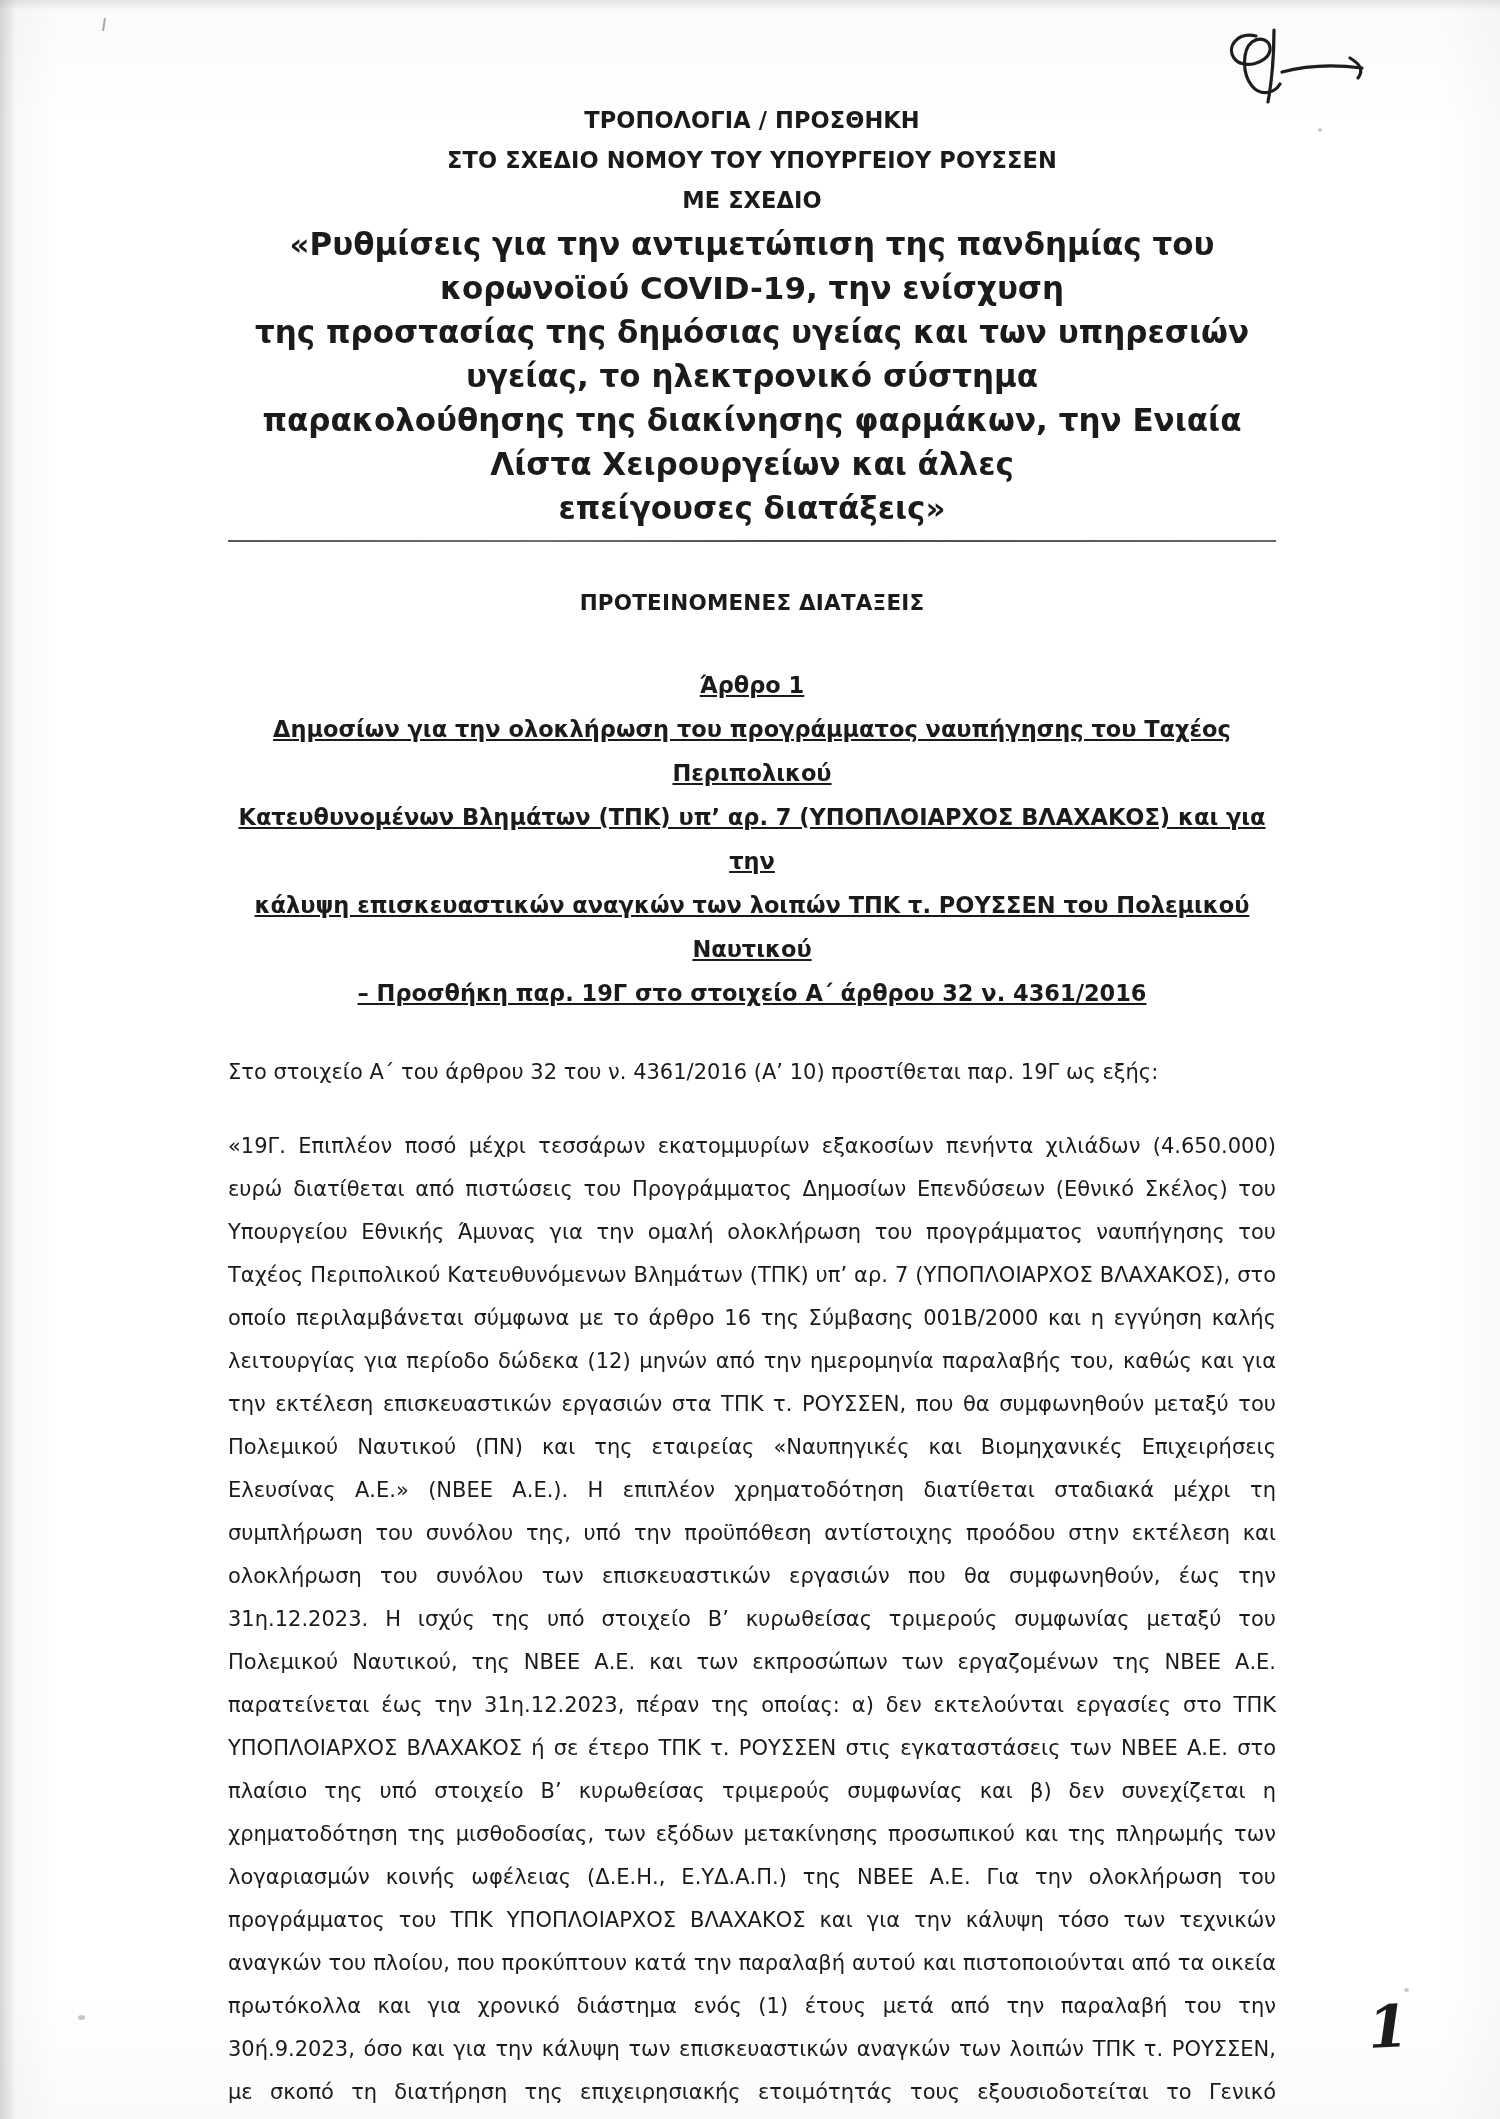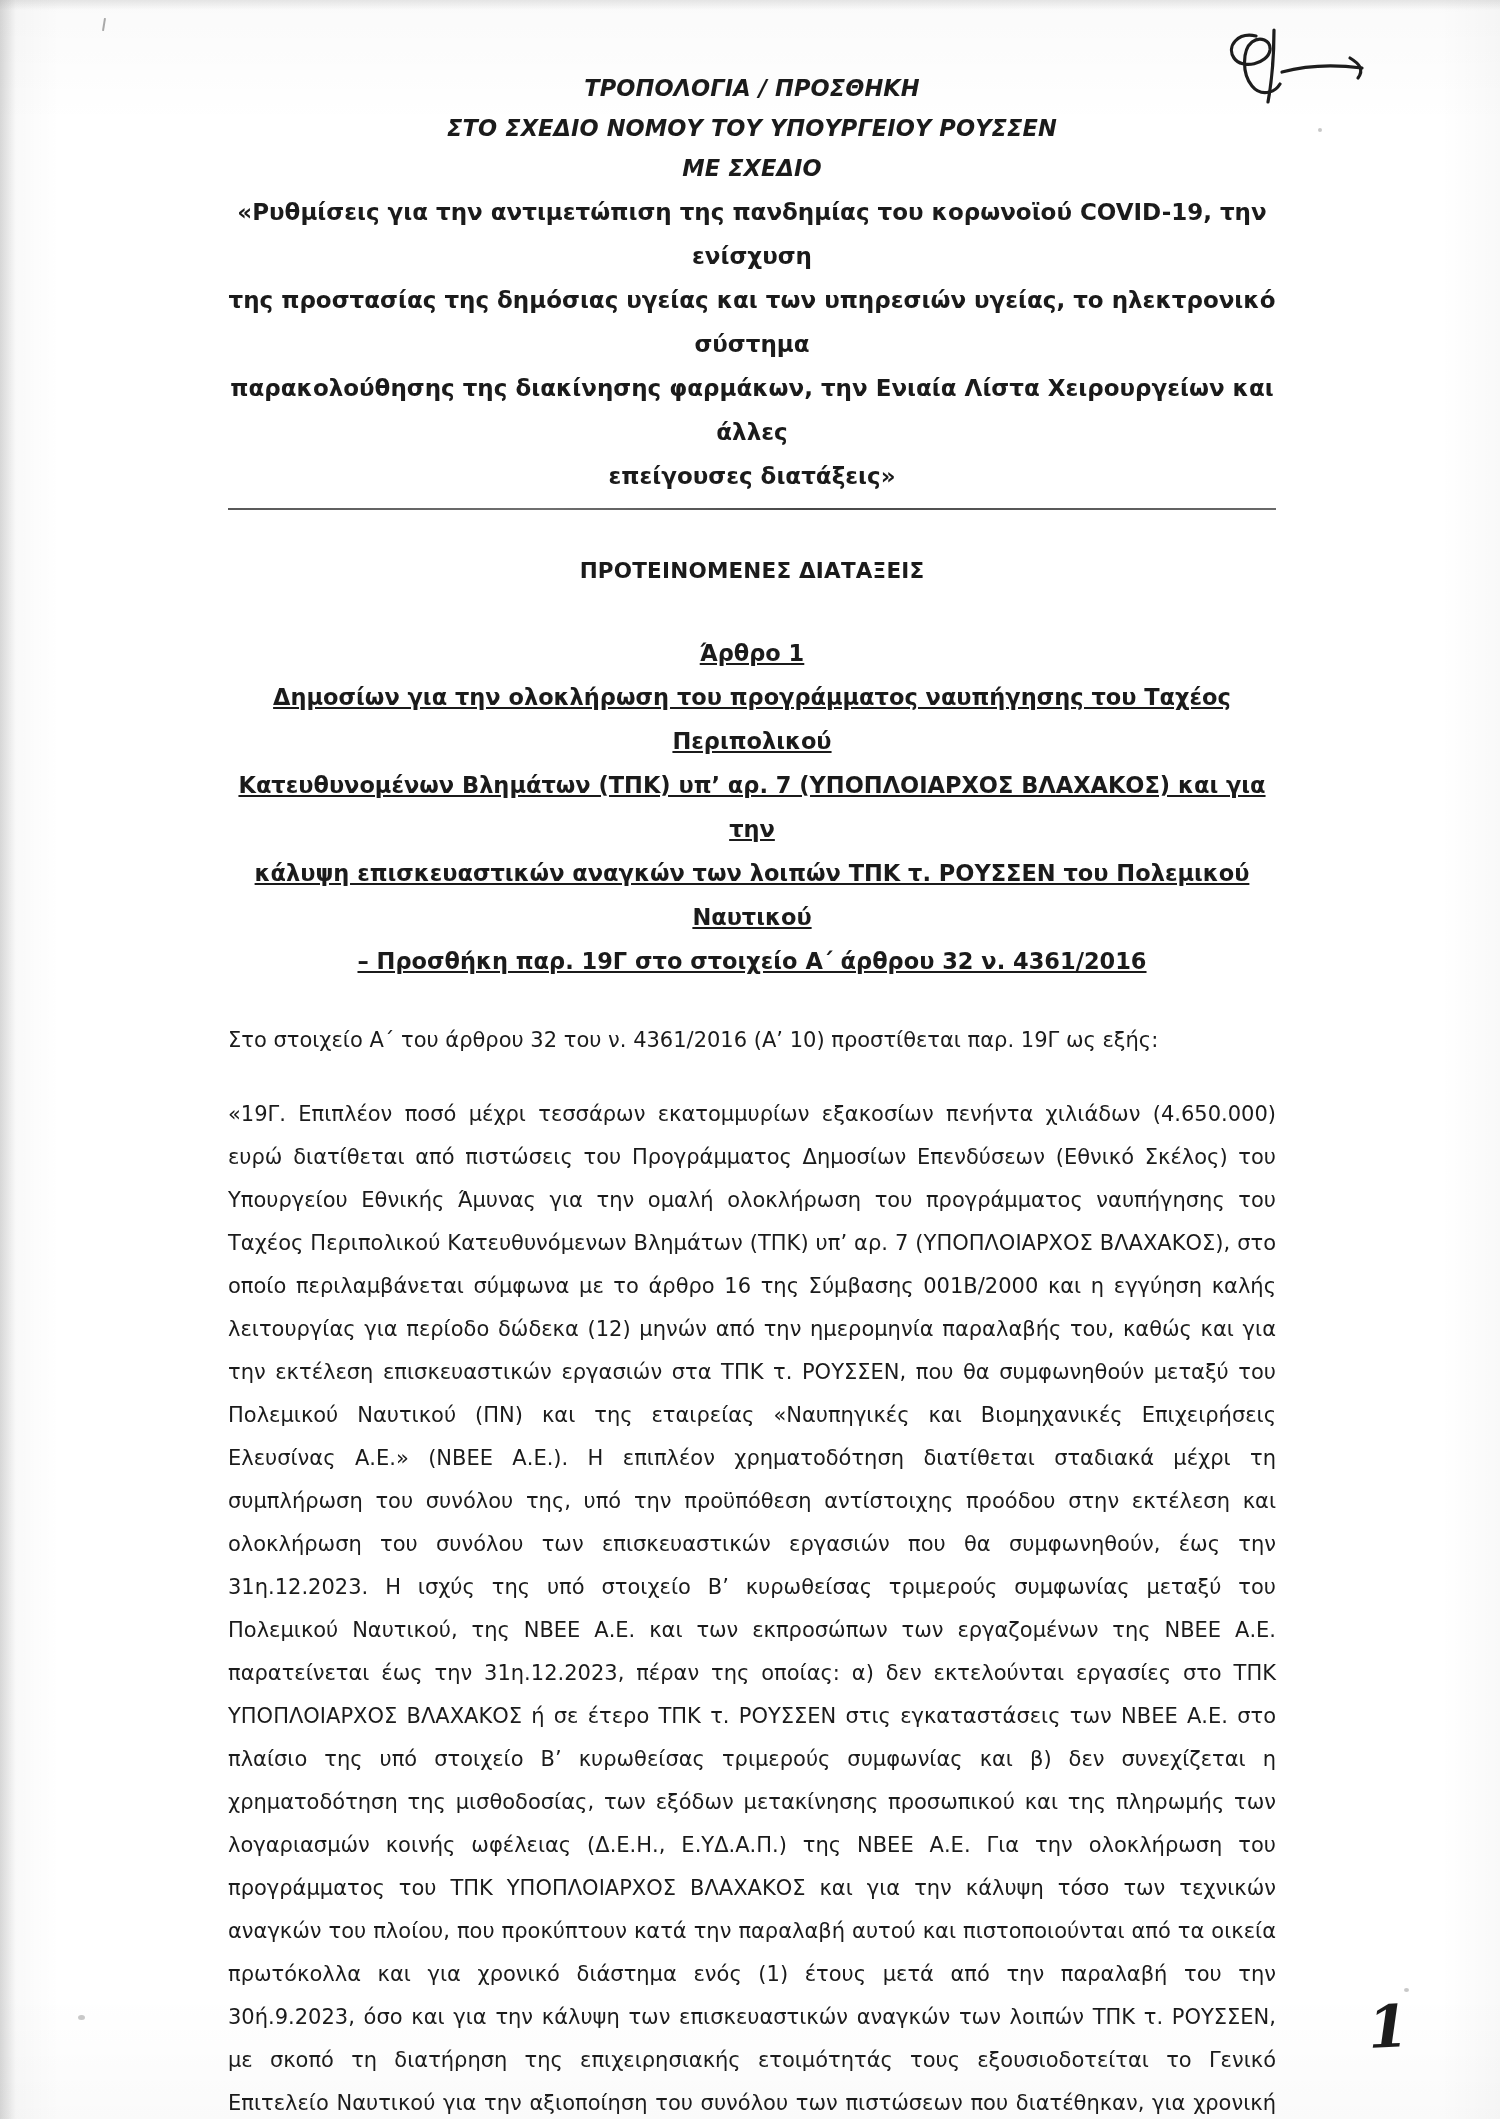--- a/index.html
+++ b/index.html
@@ -71,21 +71,21 @@
     font-weight: bold;
     font-size: 22.5px;
     line-height: 40px;
     letter-spacing: .1px;
   }
   .doc-head .hl { display: block; }
 
   .title-quote {
     text-align: center;
     font-weight: bold;
-    font-size: 23px;
+    font-size: 31px;
     line-height: 44px;
     margin-top: 2px;
   }
   .title-quote .tl { display: block; }
 
   .rule {
     height: 2px;
     background: #4d4d4d;
     margin: 10px 0 0 0;
     opacity: .85;
@@ -163,21 +163,21 @@
       <path d="M44 12 C 26 8, 14 22, 22 34 C 30 46, 56 40, 58 26 C 59 16, 48 12, 40 18
                C 30 26, 30 50, 40 62 C 48 72, 62 70, 68 60"></path>
       <path d="M62 6 C 62 34, 60 56, 56 78"></path>
       <path d="M70 48 C 92 42, 120 40, 150 44"></path>
       <path d="M138 34 C 148 40, 152 46, 146 54"></path>
     </g>
   </svg>
 
   <div class="content">
 
-    <div class="doc-head" style="padding-top:68px;font-style:italic;">
+    <div class="doc-head" style="padding-top:100px;">
       <span class="hl">ΤΡΟΠΟΛΟΓΙΑ / ΠΡΟΣΘΗΚΗ</span>
       <span class="hl">ΣΤΟ ΣΧΕΔΙΟ ΝΟΜΟΥ ΤΟΥ ΥΠΟΥΡΓΕΙΟΥ ΡΟΥΣΣΕΝ</span>
       <span class="hl">ΜΕ ΣΧΕΔΙΟ</span>
     </div>
 
     <div class="title-quote">
       <span class="tl">«Ρυθμίσεις για την αντιμετώπιση της πανδημίας του κορωνοϊού COVID-19, την ενίσχυση</span>
       <span class="tl">της προστασίας της δημόσιας υγείας και των υπηρεσιών υγείας, το ηλεκτρονικό σύστημα</span>
       <span class="tl">παρακολούθησης της διακίνησης φαρμάκων, την Ενιαία Λίστα Χειρουργείων και άλλες</span>
       <span class="tl">επείγουσες διατάξεις»</span>

